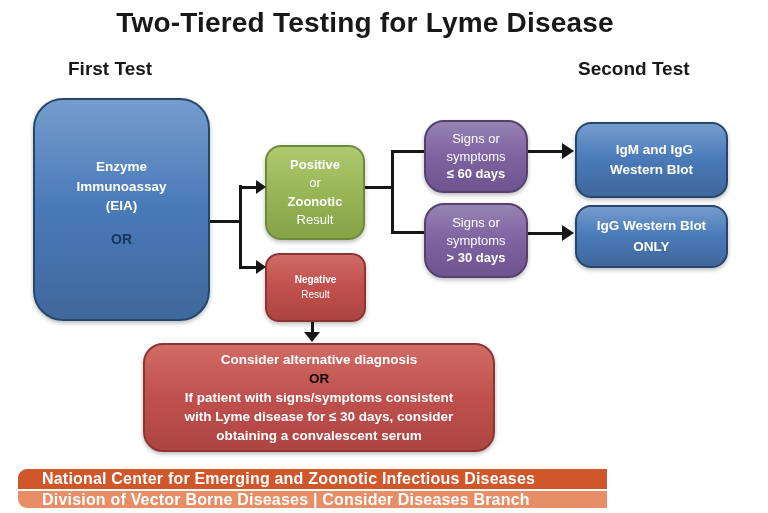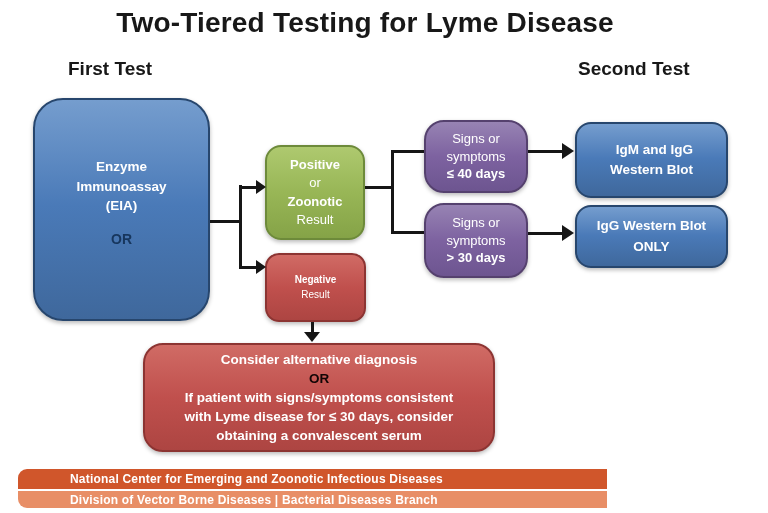--- a/index.html
+++ b/index.html
@@ -48,22 +48,22 @@
   .wb-box{left:575px;width:153px;border-radius:16px;font-size:13.5px;font-weight:700;line-height:1.5;}
   #wb1{top:122px;height:76px;text-align:right;}
   #wb2{top:205px;height:63px;}
   #alt-box{left:143px;top:343px;width:352px;height:109px;border-radius:20px;font-size:13.5px;font-weight:700;line-height:1.42;padding:6px 28px;}
   #alt-box .or-black{color:#120505;}
   .line{background:#161616;}
   .head-right{width:0;height:0;border-top:7px solid transparent;border-bottom:7px solid transparent;border-left:10px solid #161616;}
   .head-right-lg{width:0;height:0;border-top:8px solid transparent;border-bottom:8px solid transparent;border-left:12px solid #161616;}
   .head-down{width:0;height:0;border-left:8px solid transparent;border-right:8px solid transparent;border-top:10px solid #161616;}
   .footer-bar{
-    box-sizing:border-box;color:#fff;font-size:12px;font-weight:700;
-    padding-left:52px;display:flex;align-items:center;letter-spacing:.2px;
+    box-sizing:border-box;color:#fff;font-size:16px;font-weight:700;
+    padding-left:24px;display:flex;align-items:center;letter-spacing:.2px;
   }
   #footer-bar-1{left:18px;top:469px;width:589px;height:20px;background:#d0562b;border-radius:9px 0 0 0;}
   #footer-bar-2{left:18px;top:491px;width:589px;height:17px;background:#e88e66;border-radius:0 0 0 9px;}
 </style>
 </head>
 <body>
 
 <div id="stage">
 
   <div class="abs tier-label" style="left:68px;top:58px;">First Test</div>
@@ -86,21 +86,21 @@
   </div>
 
   <div class="abs node redbox" id="negative-box">
     <span class="b">Negative</span>
     <span>Result</span>
   </div>
 
   <div class="abs node purple signs-box" id="signs1">
     <span>Signs or
 symptoms</span>
-    <span class="b">≤ 40 days</span>
+    <span class="b">≤ 60 days</span>
   </div>
   <div class="abs node purple signs-box" id="signs2">
     <span>Signs or
 symptoms</span>
     <span class="b">&gt; 30 days</span>
   </div>
 
   <div class="abs node blue wb-box" id="wb1">
     <span>IgM  and IgG
 Western Blot</span>
@@ -135,16 +135,16 @@
   <div class="abs line" style="left:528px;top:232px;width:36px;height:3px;"></div>
   <div class="abs head-right-lg" style="left:562px;top:225px;"></div>
 
   <div class="abs line" style="left:311px;top:322px;width:3px;height:11px;"></div>
   <div class="abs head-down" style="left:304px;top:332px;"></div>
 
   <div class="abs footer-bar" id="footer-bar-1">
     <span>National Center for Emerging and Zoonotic Infectious Diseases</span>
   </div>
   <div class="abs footer-bar" id="footer-bar-2">
-    <span>Division of Vector Borne Diseases | Bacterial Diseases Branch</span>
+    <span>Division of Vector Borne Diseases | Consider Diseases Branch</span>
   </div>
 
 </div>
 
 </body></html>

